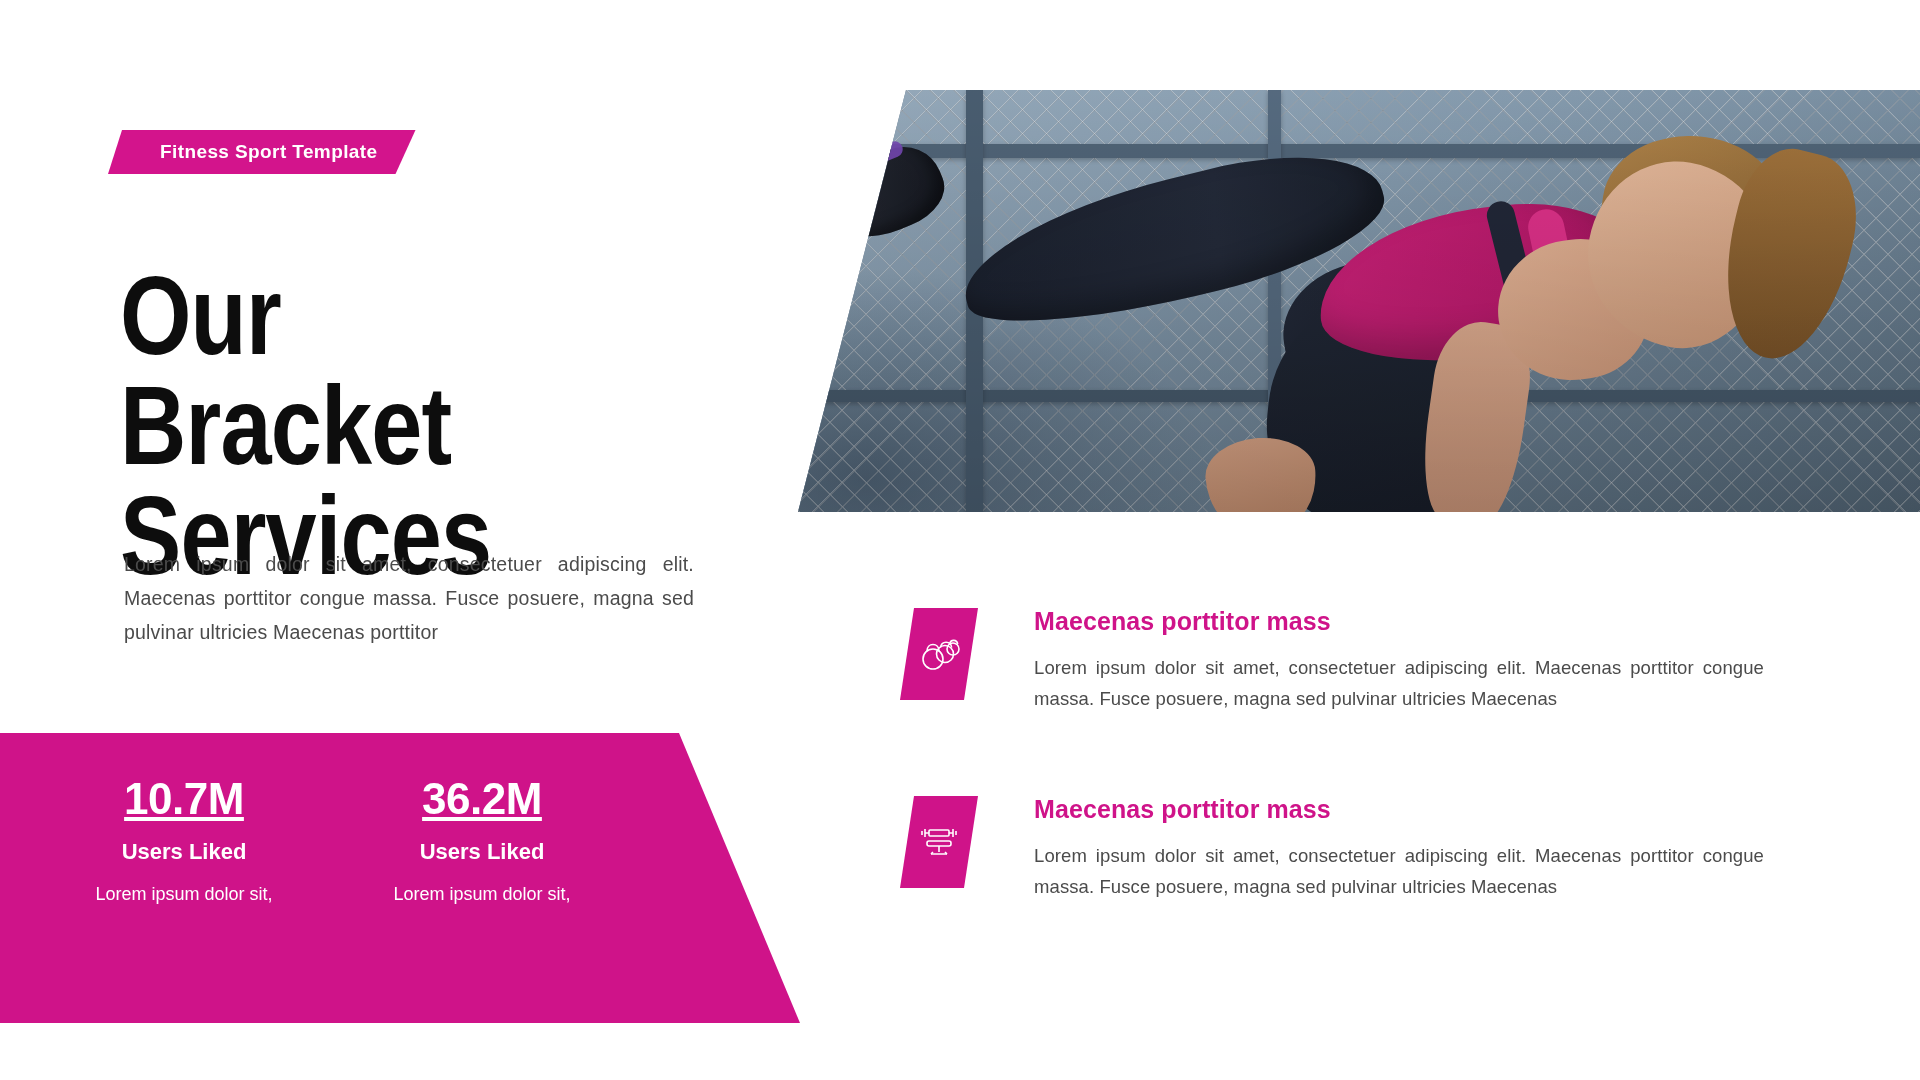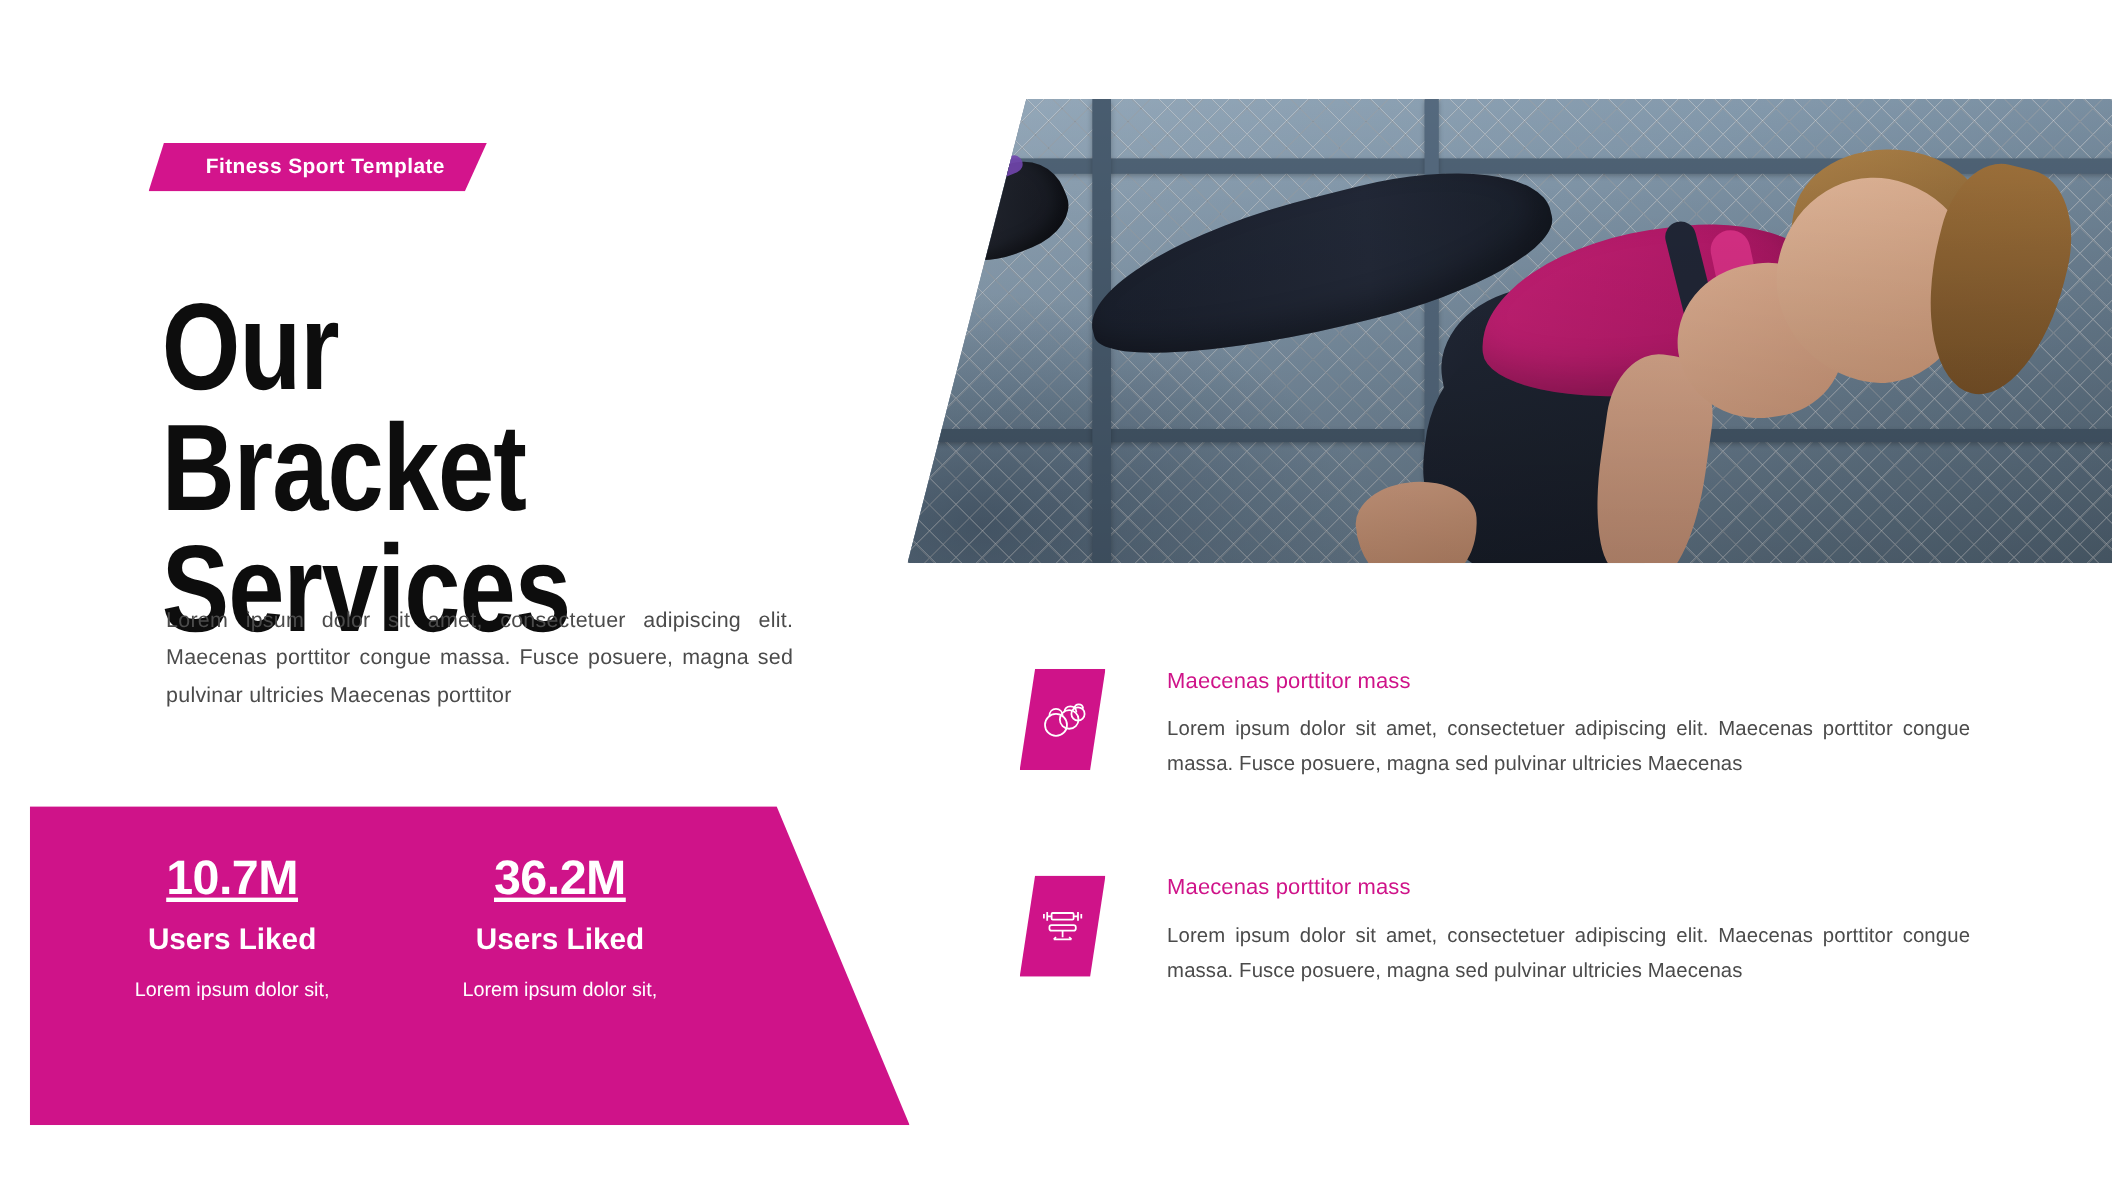--- a/index.html
+++ b/index.html
@@ -12,21 +12,20 @@
     height: 1080px;
     overflow: hidden;
     font-family: "Liberation Sans", sans-serif;
     position: relative;
   }
 
   .slide {
     position: absolute;
     inset: 0;
     background: #ffffff;
-    margin-left: 27px;
   }
 
   
   .badge {
     position: absolute;
     left: 108px;
     top: 130px;
     height: 44px;
     background: #d3148c;
     color: #ffffff;
@@ -86,21 +85,21 @@
   .stat-1 { left: 60px; width: 248px; }
   .stat-2 { left: 358px; width: 248px; }
   .stat .num {
     font-size: 44px;
     font-weight: bold;
     letter-spacing: -0.5px;
     line-height: 1.1;
     text-decoration: underline;
   }
   .stat .label {
-    font-size: 27px;
+    font-size: 22px;
     font-weight: bold;
     margin-top: 17px;
     line-height: 1.1;
   }
   .stat .sub {
     font-size: 18px;
     margin-top: 19px;
     font-weight: normal;
     line-height: 1.2;
   }
@@ -263,22 +262,22 @@
     height: 92px;
     background: #cf1389;
     clip-path: polygon(14px 0, 100% 0, calc(100% - 14px) 100%, 0 100%);
     display: flex;
     align-items: center;
     justify-content: center;
   }
   .f-icon svg { display: block; }
   .f-body { margin-left: 134px; }
   .f-title {
-    font-size: 20px;
-    font-weight: normal;
+    font-size: 25px;
+    font-weight: bold;
     color: #cf1389;
     line-height: 1.1;
     letter-spacing: 0.1px;
   }
   .f-text {
     margin-top: 16px;
     font-size: 18.5px;
     line-height: 1.72;
     color: #4b4b4b;
     text-align: justify;

